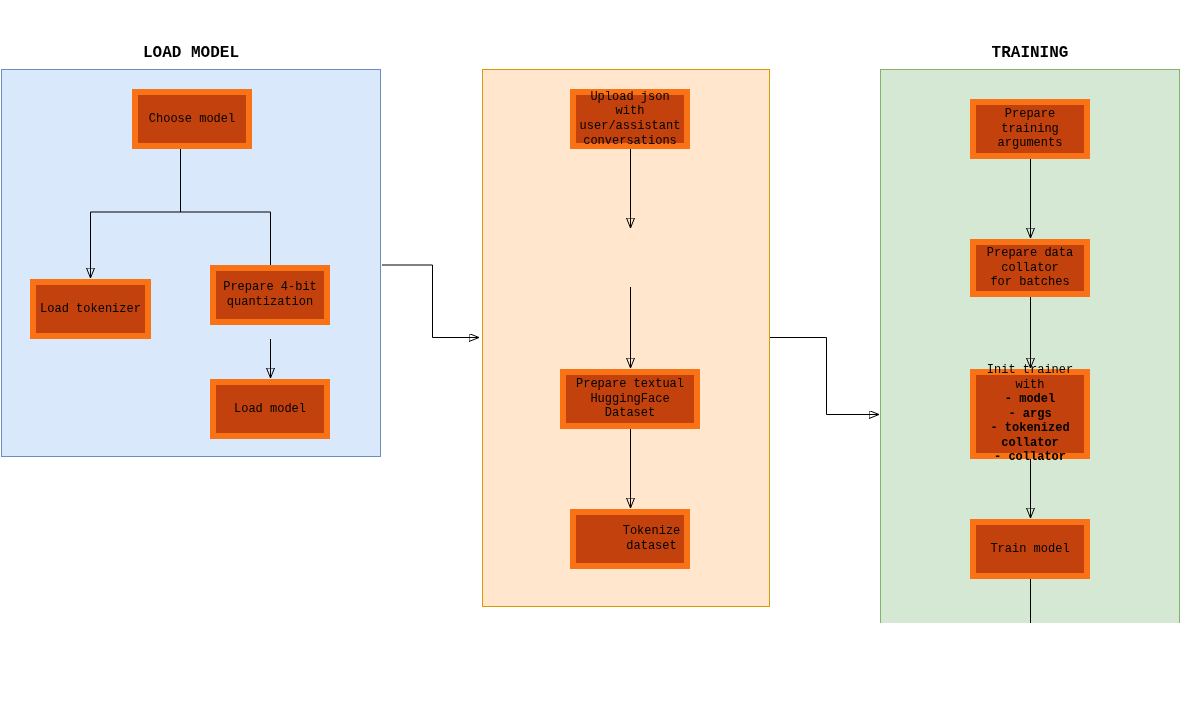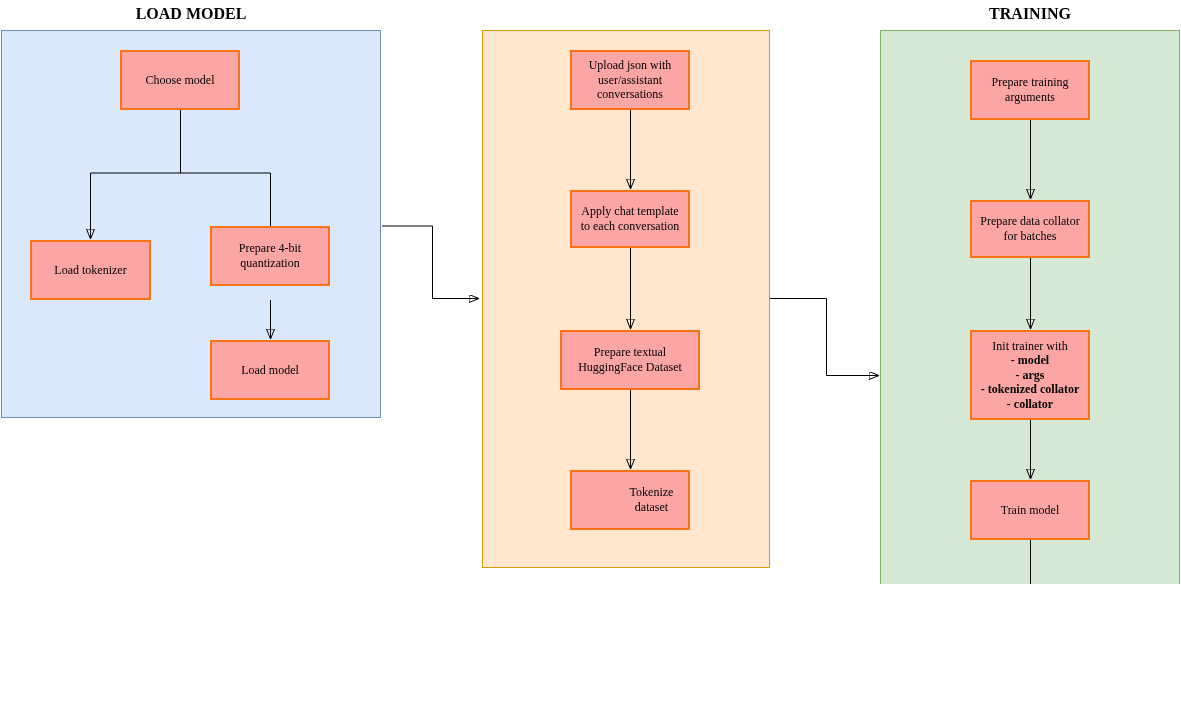--- a/index.html
+++ b/index.html
@@ -1,22 +1,23 @@
 <!DOCTYPE html>
 <html><head>
 <meta charset="utf-8">
 <style>
   html, body { margin: 0; padding: 0; background: #ffffff; }
   .stage {
     position: relative;
     width: 1181px;
     height: 584px;
     background: #ffffff;
-    font-family: Liberation Serif, serif;
+    font-family: Liberation Mono, monospace;
     overflow: hidden;
+    margin-top: 39px;
   }
   .section-title {
     position: absolute;
     top: 4px;
     height: 20px;
     line-height: 20px;
     text-align: center;
     font-size: 16px;
     font-weight: bold;
     color: #000000;
@@ -33,22 +34,22 @@
     position: absolute;
     left: 0; top: 0;
     width: 1181px; height: 721px;
     z-index: 2;
   }
   .connector-layer path { stroke: #000000; stroke-width: 1; fill: none; }
   .node {
     position: absolute;
     z-index: 3;
     box-sizing: border-box;
-    background: #fca5a5;
-    border: 2px solid #f97316;
+    background: #c2410c;
+    border: 6px solid #f97316;
     display: flex;
     flex-direction: column;
     align-items: center;
     justify-content: center;
     text-align: center;
     font-size: 12px;
     line-height: 1.21;
     color: #000000;
     white-space: pre-line;
     padding: 1px;
@@ -81,31 +82,29 @@
     <path d="M630.5,110 V189" marker-end="url(#arrowhead)"></path>
     <path d="M630.5,248 V329" marker-end="url(#arrowhead)"></path>
     <path d="M630.5,390 V469" marker-end="url(#arrowhead)"></path>
     <path d="M770,298.5 H826.5 V375.5 H879" marker-end="url(#arrowhead)"></path>
     <path d="M1030.5,120 V199" marker-end="url(#arrowhead)"></path>
     <path d="M1030.5,258 V329" marker-end="url(#arrowhead)"></path>
     <path d="M1030.5,420 V479" marker-end="url(#arrowhead)"></path>
     <path d="M1030.5,540 V619" marker-end="url(#arrowhead)"></path>
   </svg>
 
-  <div class="node" style="left:120px; top:50px;  width:120px; height:60px;">Choose model</div>
+  <div class="node" style="left:132px; top:50px;  width:120px; height:60px;">Choose model</div>
   <div class="node" style="left:30px;  top:240px; width:121px; height:60px;">Load tokenizer</div>
   <div class="node" style="left:210px; top:226px; width:120px; height:60px;">Prepare 4-bit
 quantization</div>
   <div class="node" style="left:210px; top:340px; width:120px; height:60px;">Load model</div>
 
   <div class="node" style="left:570px; top:50px;  width:120px; height:60px;">Upload json with
 user/assistant
 conversations</div>
-  <div class="node" style="left:570px; top:190px; width:120px; height:58px;">Apply chat template
-to each conversation</div>
   <div class="node" style="left:560px; top:330px; width:140px; height:60px;">Prepare textual
 HuggingFace Dataset</div>
   <div class="node" style="left:570px; top:470px; width:120px; height:60px;padding-left:44px;">Tokenize dataset</div>
 
   <div class="node" style="left:970px; top:60px;  width:120px; height:60px;">Prepare training
 arguments</div>
   <div class="node" style="left:970px; top:200px; width:120px; height:58px;">Prepare data collator
 for batches</div>
   <div class="node" style="left:970px; top:330px; width:120px; height:90px;">
     <div>Init trainer with</div>

